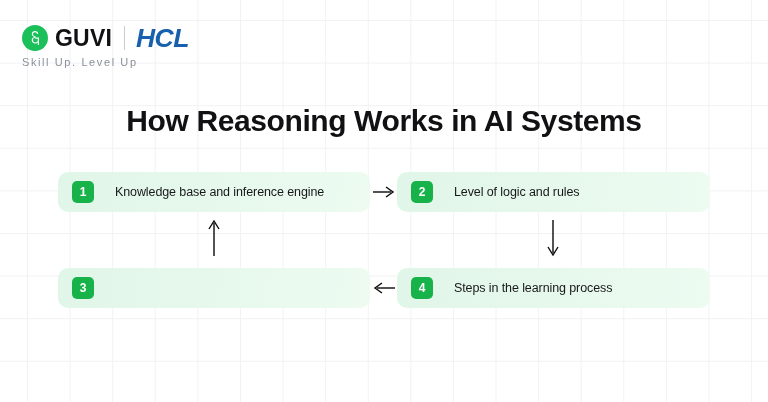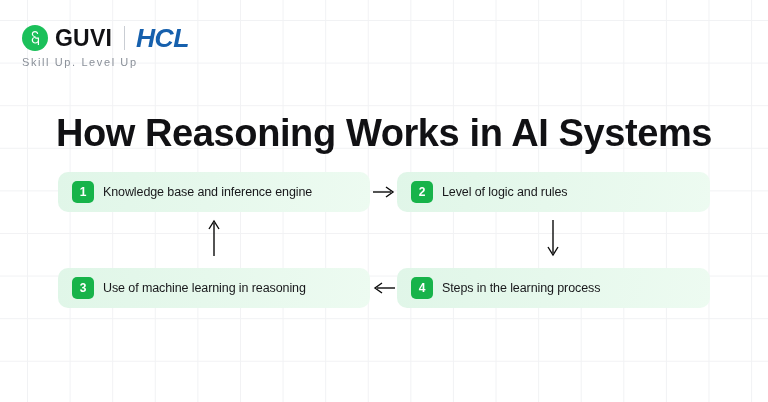--- a/index.html
+++ b/index.html
@@ -85,26 +85,25 @@
     white-space: nowrap;
   }
 
   
   .title {
     position: absolute;
     left: 0;
     top: 104px;
     width: 768px;
     text-align: center;
-    font-size: 38px;
+    font-size: 30px;
     font-weight: 700;
     letter-spacing: -0.4px;
     color: #111114;
     line-height: 1.15;
-    margin-top: 8px;
   }
 
   
   .box {
     position: absolute;
     height: 40px;
     border-radius: 10px;
     background: linear-gradient(100deg, #e0f6e8 0%, #e6f8ec 48%, #edfbf1 100%);
     display: flex;
     align-items: center;
@@ -123,21 +122,21 @@
     background: #17b34a;
     color: #ffffff;
     font-size: 12px;
     font-weight: 700;
     display: flex;
     align-items: center;
     justify-content: center;
     flex: 0 0 auto;
   }
   .box-label {
-    margin-left: 9px;
+    margin-left: 21px;
     font-size: 12.5px;
     font-weight: 500;
     color: #18181b;
     letter-spacing: -0.1px;
     white-space: nowrap;
   }
 
   
   .arrow {
     position: absolute;
@@ -179,21 +178,20 @@
     <span class="box-label">Knowledge base and inference engine</span>
   </div>
 
   <div class="box box-2">
     <span class="badge">2</span>
     <span class="box-label">Level of logic and rules</span>
   </div>
 
   <div class="box box-3">
     <span class="badge">3</span>
-    <span class="box-label">Use of machine learning in reasoning</span>
   </div>
 
   <div class="box box-4">
     <span class="badge">4</span>
     <span class="box-label">Steps in the learning process</span>
   </div>
 
   <span class="arrow arrow-right">
     <svg width="24" height="20" viewBox="0 0 24 20" aria-hidden="true">
       <line x1="1" y1="10" x2="19" y2="10" stroke="#0a0a0a" stroke-width="1.4"></line>

